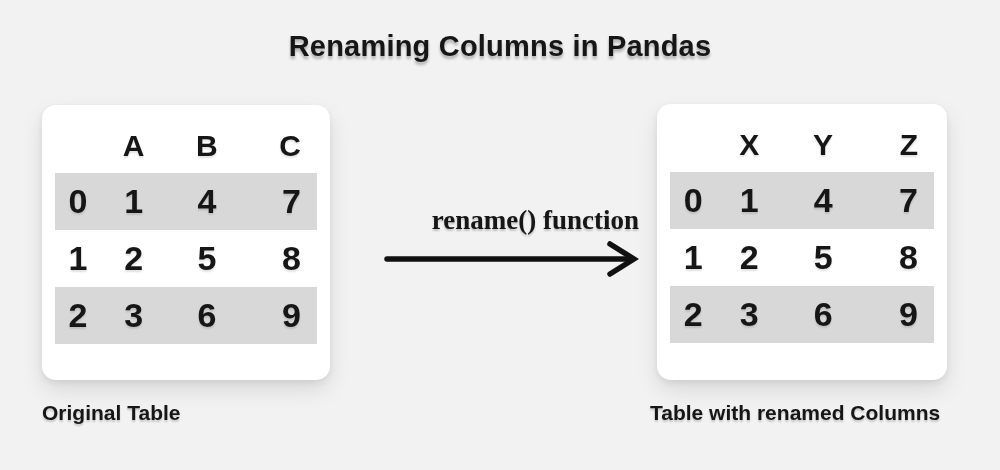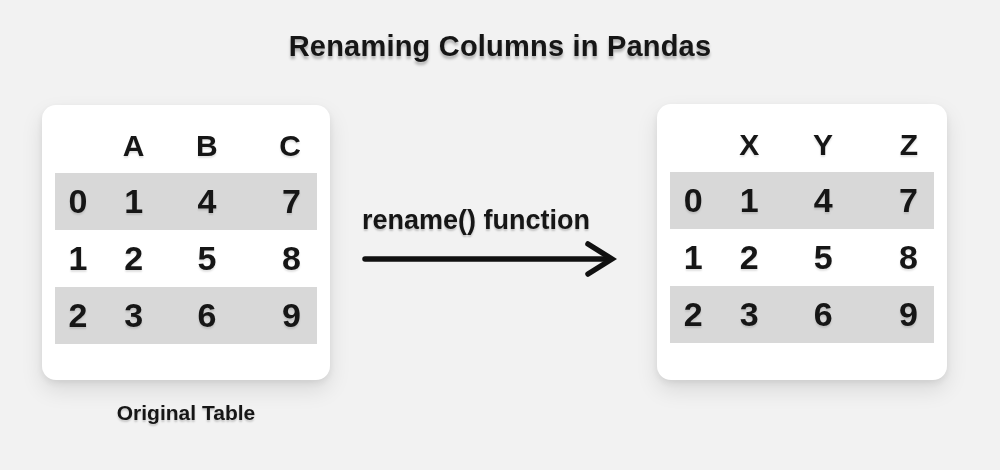--- a/index.html
+++ b/index.html
@@ -52,31 +52,32 @@
   .tdata { font-size: 34px; }
   .striped { background: var(--row_stripe); }
   .tc { display: block; }
   .c0 { width: 17.5%; text-align: center; }
   .c1 { width: 25%;   text-align: center; }
   .c2 { width: 31%;   text-align: center; }
   .c3 { width: 26.5%; text-align: right; padding-right: 16px; }
   .caption {
     position: absolute;
     top: 401px;
-    text-align: center;
+    text-align: left;
     font-size: 21px; font-weight: 700;
     color: var(--text);
     text-shadow: 0 2px 2px rgba(0,0,0,0.18);
   }
   .caption-left  { left: 42px;  width: 288px; }
   .caption-right { left: 650px; width: 304px; }
   .arrow-group {
     position: absolute;
-    left: 362px; top: 205px; width: 255px;
-    text-align: left;
+    left: 384px; top: 205px; width: 255px;
+    text-align: right;
+    font-family: Liberation Serif, serif;
   }
   .arrow-label {
     font-size: 27px; font-weight: 700;
     color: var(--text);
     white-space: nowrap;
     text-shadow: 0 2px 2px rgba(0,0,0,0.2);
   }
   .arrow-svg { display: block; margin-top: 3px; width: 255px; height: 40px; }
   .arrow-svg line, .arrow-svg polyline {
     stroke: var(--arrow);
@@ -155,15 +156,16 @@
       <span class="tc c2">5</span>
       <span class="tc c3">8</span>
     </div>
     <div class="trow tdata striped">
       <span class="tc c0">2</span>
       <span class="tc c1">3</span>
       <span class="tc c2">6</span>
       <span class="tc c3">9</span>
     </div>
   </section>
+  <div class="caption caption-right">Table with renamed Columns</div>
 
 
 </div>
 
 </body></html>

